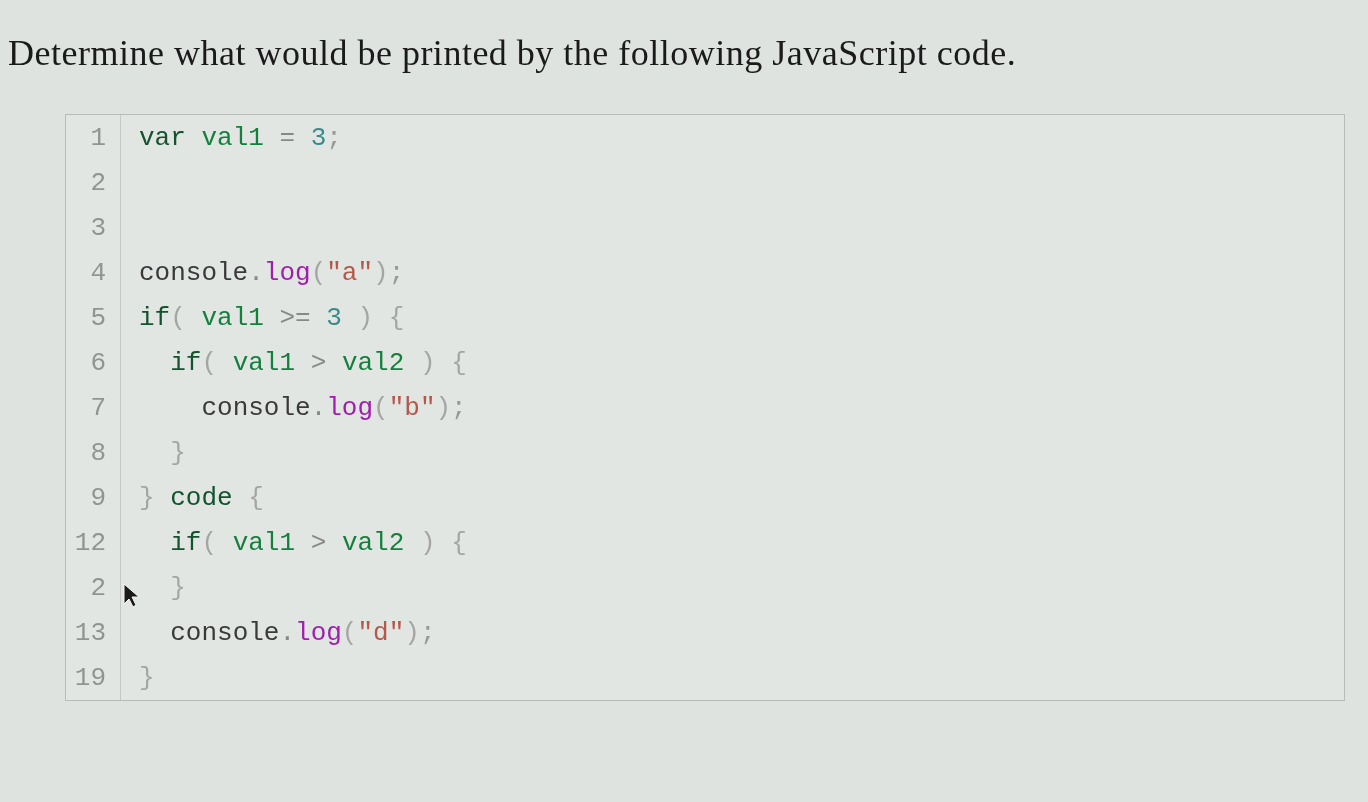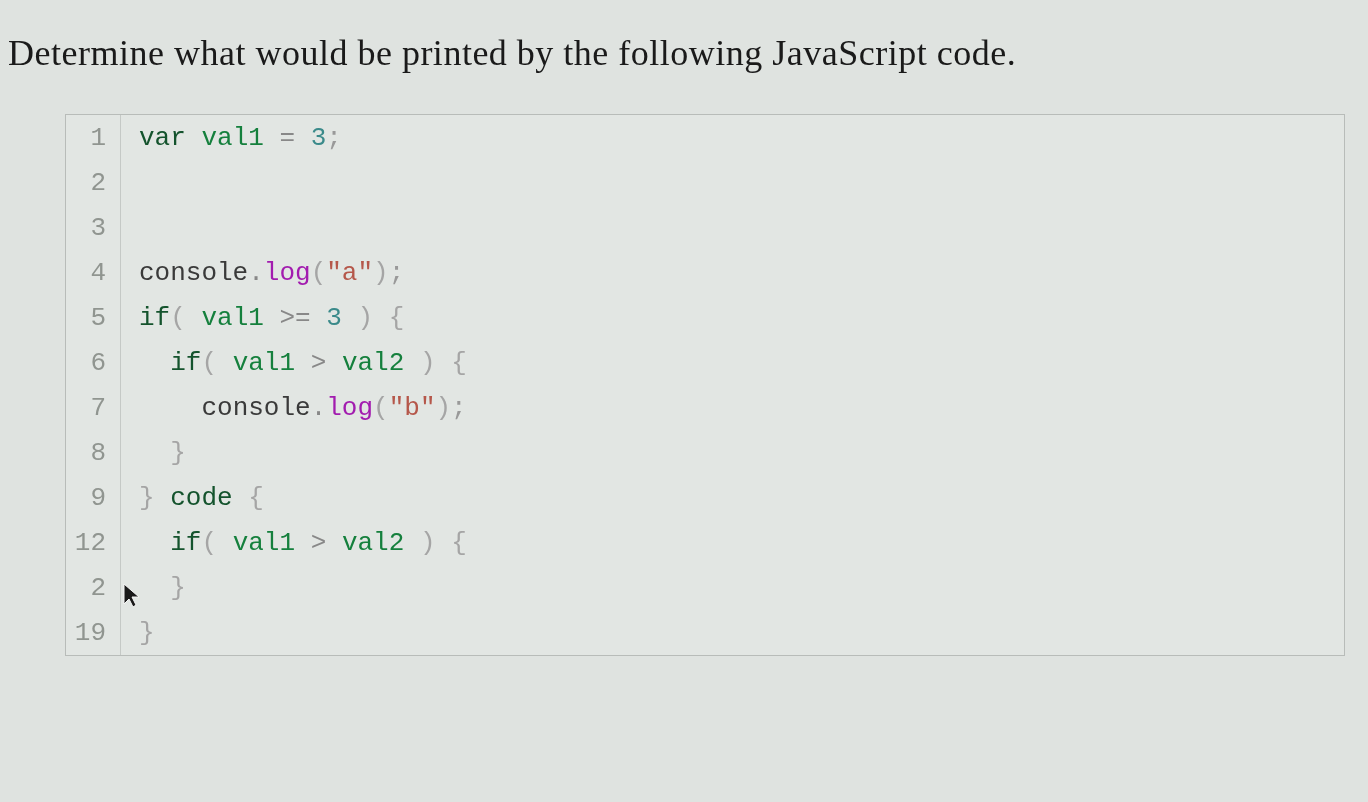--- a/index.html
+++ b/index.html
@@ -106,20 +106,23 @@
     </div><div class="code-line">
       <div class="line-number">9</div>
       <div class="line-content"><span class="brace">}</span><span> </span><span class="kw">code</span><span> </span><span class="brace">{</span></div>
     </div><div class="code-line">
       <div class="line-number">12</div>
       <div class="line-content"><span>  </span><span class="kw">if</span><span class="paren">(</span><span> </span><span class="var">val1</span><span> </span><span class="eq">&gt;</span><span> </span><span class="var">val2</span><span> </span><span class="paren">)</span><span> </span><span class="brace">{</span></div>
     </div><div class="code-line">
       <div class="line-number">2</div>
       <div class="line-content"><span>  </span><span class="brace">}</span></div>
     </div><div class="code-line">
+      <div class="line-number">13</div>
+      <div class="line-content"><span>  </span><span class="obj">console</span><span class="dot">.</span><span class="method">log</span><span class="paren">(</span><span class="str">"d"</span><span class="paren">)</span><span class="semi">;</span></div>
+    </div><div class="code-line">
       <div class="line-number">19</div>
       <div class="line-content"><span class="brace">}</span></div>
     </div></div>
 
 <div class="cursor">
   <svg viewBox="0 0 20 28">
     <path d="M2 2 L2 22 L7 17 L11 25 L14 23 L10 15 L17 15 Z" fill="#1a1a1a" stroke="#f5f5f5" stroke-width="1"></path>
   </svg>
 </div>
 

